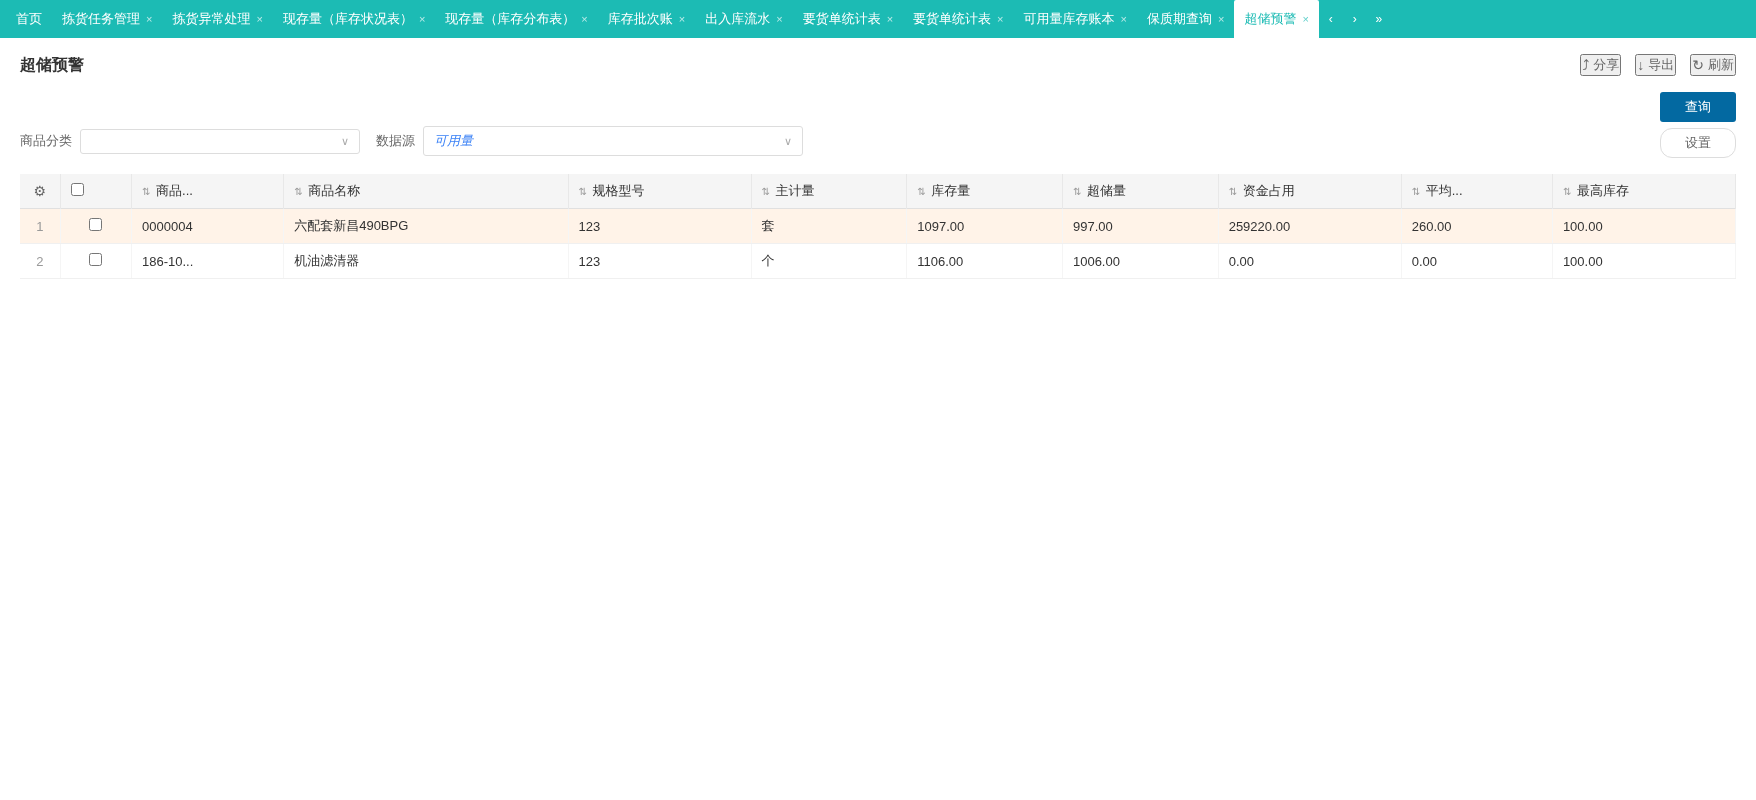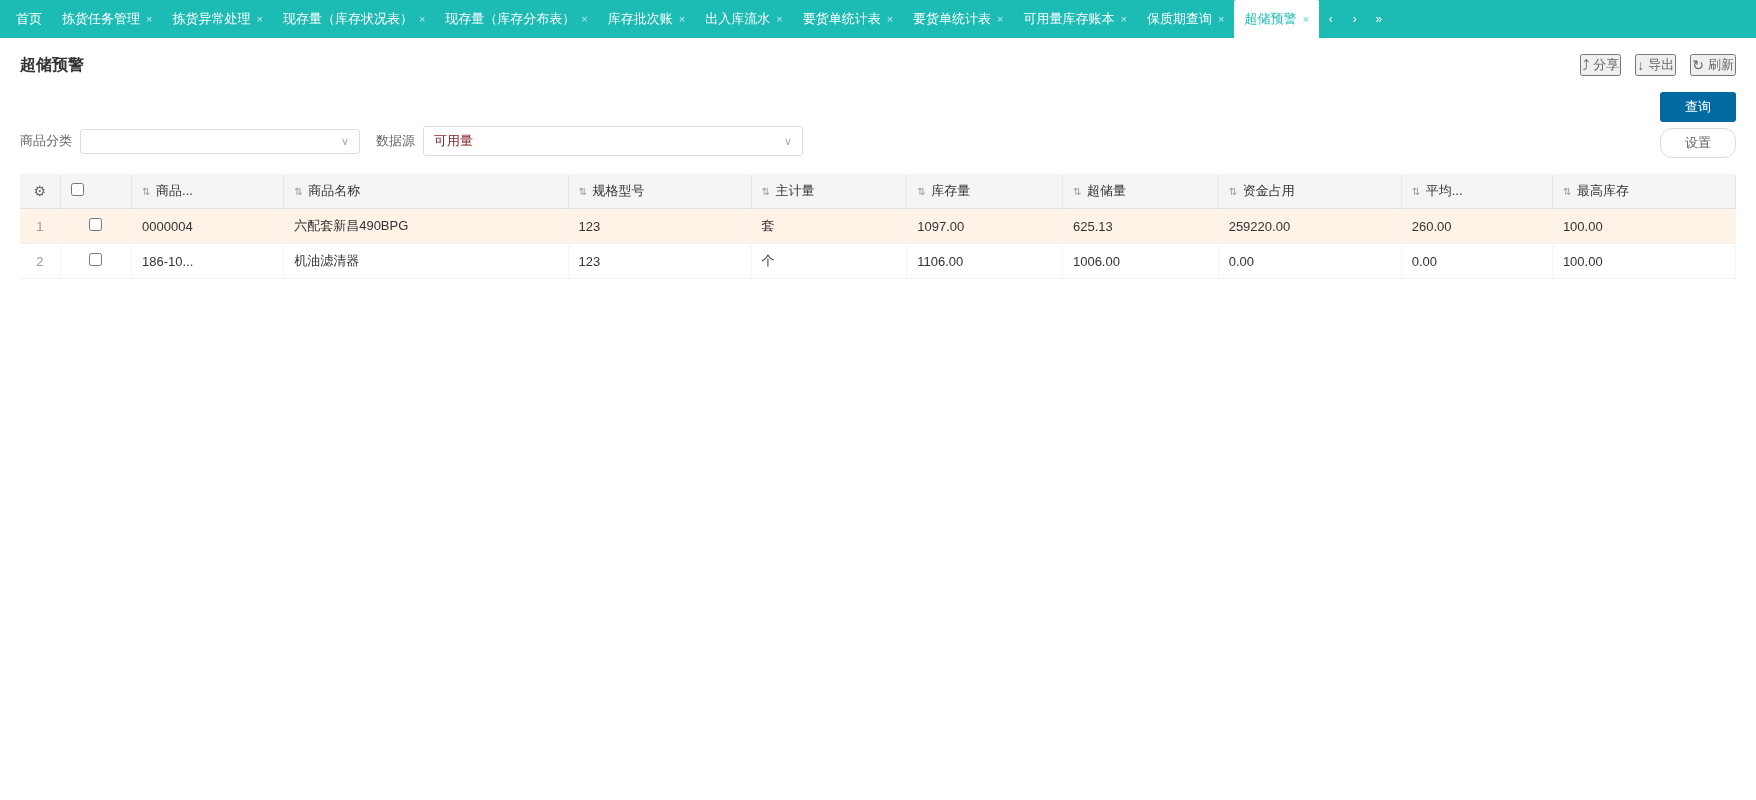--- a/index.html
+++ b/index.html
@@ -103,21 +103,22 @@
       background: #fff;
       cursor: pointer;
       font-size: 13px;
       color: #333;
       min-width: 280px;
     }
     .filter-select-datasource {
       min-width: 380px;
     }
     .filter-value {
-      color: #7f1d1d;
+      color: #3b82f6;
+      font-style: italic;
     }
     .chevron-icon {
       color: #aaa;
       font-size: 11px;
       margin-left: 8px;
     }
     .btn-query {
       background: #0369a1;
       color: #fff;
       border: none;
@@ -350,21 +351,21 @@
     <tr class="row-highlighted">
       <td class="row-num">1</td>
       <td class="checkbox-cell">
         <input type="checkbox" style="">
       </td>
       <td>0000004</td>
       <td>六配套新昌490BPG</td>
       <td>123</td>
       <td>套</td>
       <td>1097.00</td>
-      <td>625.13</td>
+      <td>997.00</td>
       <td>259220.00</td>
       <td>260.00</td>
       <td>100.00</td>
     </tr>
         <tr>
       <td class="row-num">2</td>
       <td class="checkbox-cell">
         <input type="checkbox" style="">
       </td>
       <td>186-10...</td>

